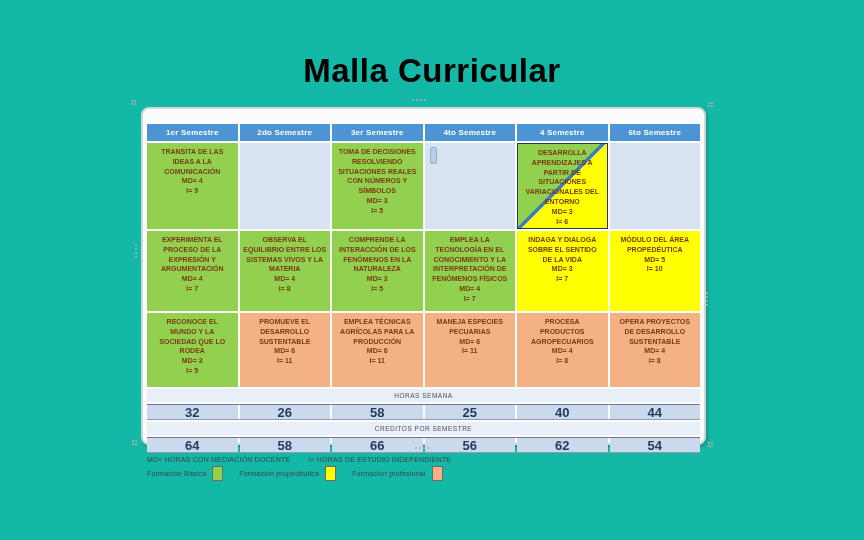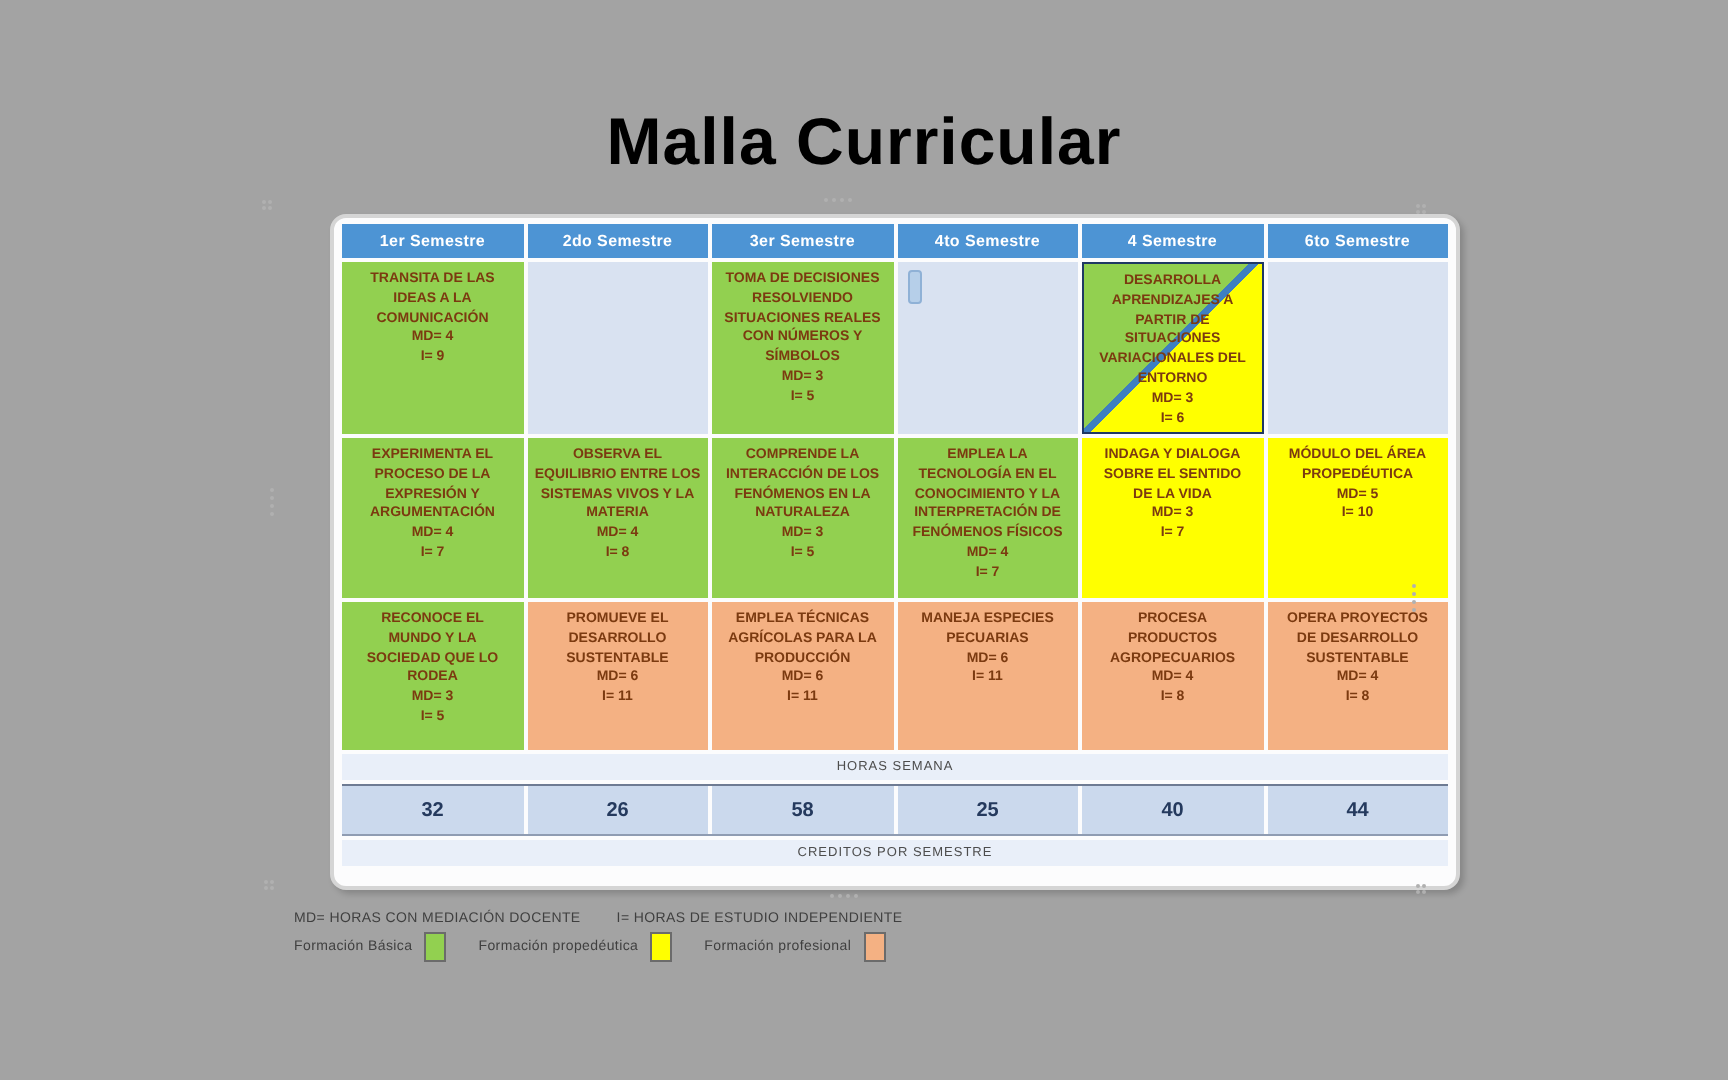--- a/index.html
+++ b/index.html
@@ -1,43 +1,43 @@
 <!DOCTYPE html>
 <html><head>
 <meta charset="utf-8">
 <style>
   html,body{margin:0;padding:0;}
-  .page{position:relative;width:864px;height:540px;background:#a3a3a3;overflow:hidden;
+  .page{position:relative;width:864px;height:540px;background:#14b8a6;overflow:hidden;
         font-family:"Liberation Sans",sans-serif;}
   .title{position:absolute;left:0;right:0;top:52px;margin:0;text-align:center;
          font-size:33px;font-weight:700;color:#000;letter-spacing:0.5px;}
   
   .frame{position:absolute;left:141px;top:107px;width:565px;height:338px;box-sizing:border-box;
          background:#fcfcfd;border:2px solid #d5d5d5;border-radius:8px;
-         box-shadow:2px 2px 3px rgba(0,0,0,0.18);padding:3px 4px;margin-left:24px;}
+         box-shadow:2px 2px 3px rgba(0,0,0,0.18);padding:15px 4px;}
   .grid{display:grid;grid-template-columns:repeat(6,1fr);grid-template-rows:17px 86px 80px 74px;
         gap:2px;}
   .hcell{background:#4d94d4;color:#fff;font-weight:700;font-size:8px;
          display:flex;align-items:center;justify-content:center;letter-spacing:0.2px;}
   .cell{box-sizing:border-box;position:relative;text-align:center;padding:4px 2px 2px 2px;
         font-weight:700;font-size:7px;line-height:1.4;color:#7b3a10;}
   .basica{background:#92d050;}
   .prope{background:#ffff00;}
   .prof{background:#f4b183;}
   .empty{background:#d9e2f1;}
   .split{background:linear-gradient(135deg,#92d050 0 47.5%,#3e7fc1 47.5% 50.5%,#ffff00 50.5% 100%);
          border:1.5px solid #1f3864;}
   .ctext{white-space:pre-line;}
   
   .band-label{margin-top:2px;background:#e9eff9;height:13px;display:flex;align-items:center;
               justify-content:center;font-size:6.5px;color:#4d4d4d;letter-spacing:0.5px;}
   .band-values{margin-top:2px;display:grid;grid-template-columns:repeat(6,1fr);gap:2px;
                border-top:1.5px solid #6e7b93;border-bottom:1px solid #8f9cb2;}
-  .vcell{background:#cbd9ed;height:24px;display:flex;align-items:center;justify-content:center;
-         font-size:10px;font-weight:700;color:#253a5e;}
+  .vcell{background:#cbd9ed;height:14px;display:flex;align-items:center;justify-content:center;
+         font-size:13px;font-weight:700;color:#253a5e;}
   
   .cursor-artifact{position:absolute;left:5px;top:4px;width:5px;height:15px;background:#b6cfe9;
                    border:1px solid #8fb1d6;border-radius:2px;}
   .hdots{position:absolute;display:flex;gap:2px;}
   .hdots.v{flex-direction:column;}
   .hdots i{width:2px;height:2px;background:#b0b0b0;border-radius:50%;}
   .hdots.corner{display:grid;grid-template-columns:repeat(2,2px);grid-gap:1px;}
   
   .legend{position:absolute;left:147px;top:456px;font-size:7px;color:#3f3f3f;}
   .legend-line1 span{margin-right:18px;letter-spacing:0.2px;}
@@ -194,20 +194,28 @@
       <div class="vcell">26</div>
       <div class="vcell">58</div>
       <div class="vcell">25</div>
       <div class="vcell">40</div>
       <div class="vcell">44</div>
     </div>
 
     <div class="band-label">
       <span>CREDITOS POR SEMESTRE</span>
     </div>
+    <div class="band-values">
+      <div class="vcell">64</div>
+      <div class="vcell">58</div>
+      <div class="vcell">66</div>
+      <div class="vcell">56</div>
+      <div class="vcell">62</div>
+      <div class="vcell">54</div>
+    </div>
   </div>
 
   <div class="hdots" style="left:412px;top:99px;">
       <i></i>
       <i></i>
       <i></i>
       <i></i>
     </div>
   <div class="hdots" style="left:415px;top:447px;">
       <i></i>

